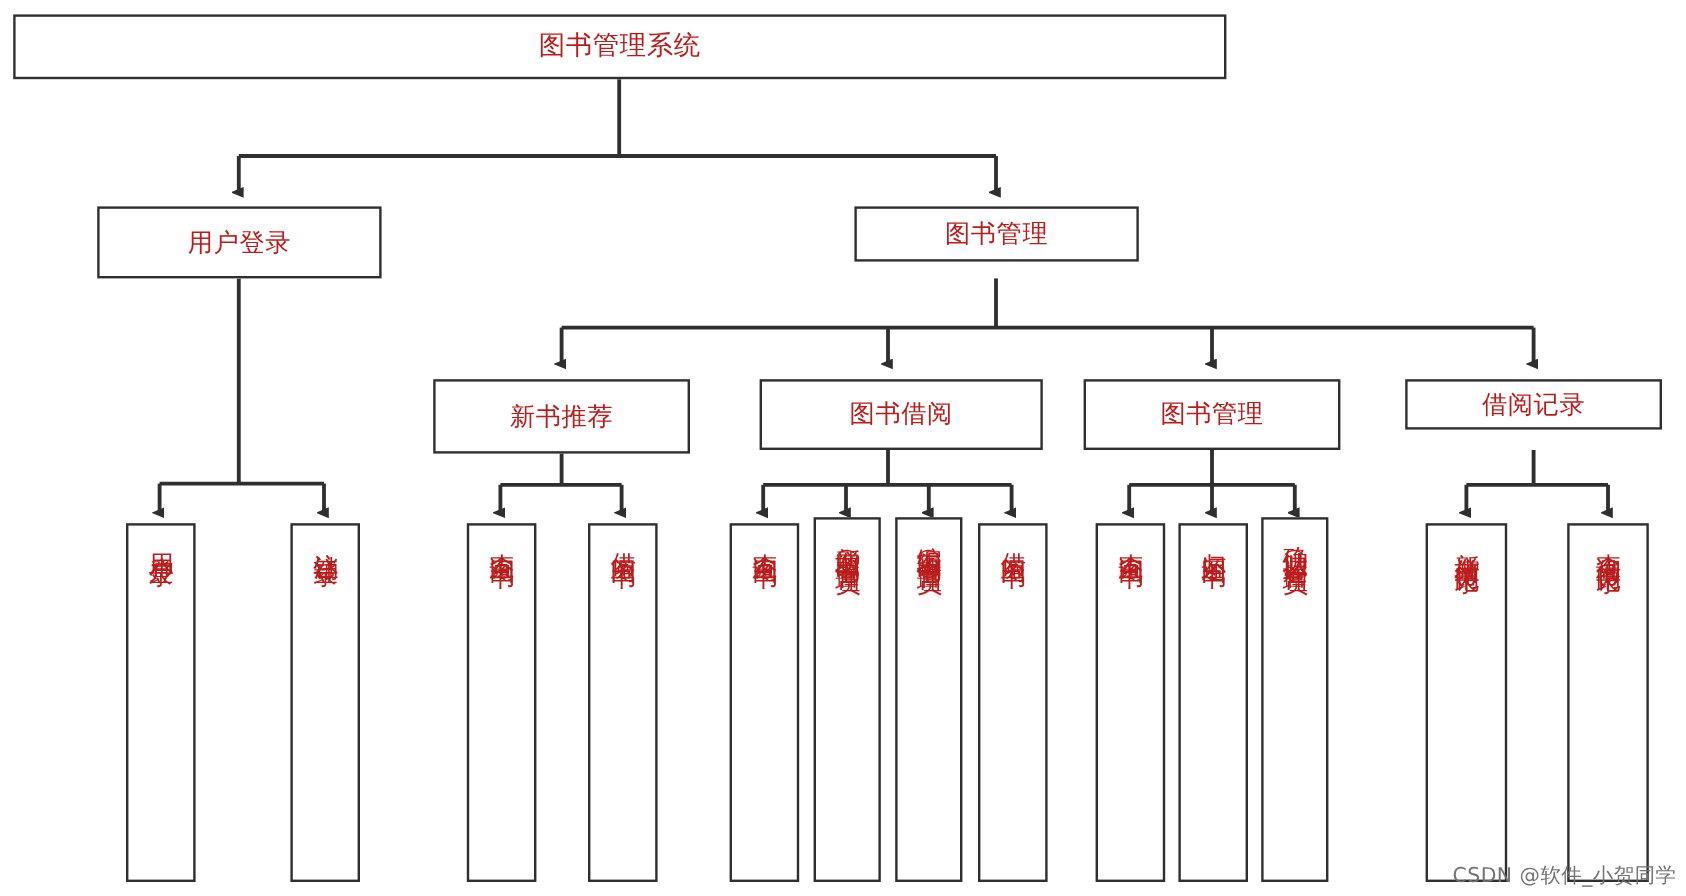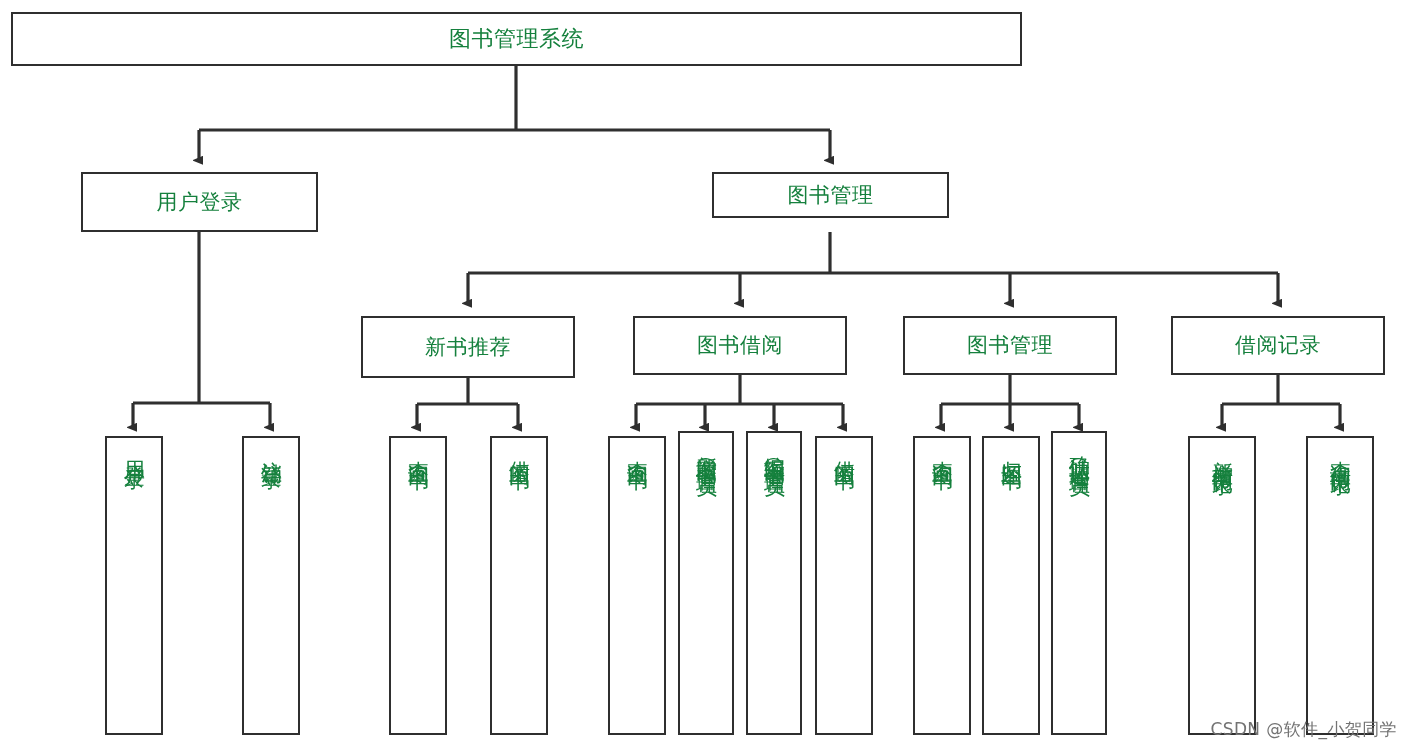--- a/index.html
+++ b/index.html
@@ -32,21 +32,21 @@
     background: #ffffff;
     border: 2px solid #2f2f2f;
     display: flex;
     align-items: center;
     justify-content: center;
     color: #333333;
   }
   .node-label {
     display: block;
     text-align: left;
-    color: #15803d;
+    color: #b91c1c;
     line-height: 1.06;
   }
   
   .node.horiz .node-label {
     font-size: 21px;
     letter-spacing: 0.5px;
     white-space: nowrap;
   }
   .node.root .node-label {
     font-size: 22px;
@@ -143,27 +143,27 @@
   <div class="node horiz" style="left:81px; top:172px; width:237px; height:60px;">
     <span class="node-label">用户登录</span>
   </div>
   <div class="node horiz" style="left:712px; top:172px; width:237px; height:46px;">
     <span class="node-label">图书管理</span>
   </div>
 
   <div class="node horiz" style="left:361px; top:316px; width:214px; height:62px;">
     <span class="node-label">新书推荐</span>
   </div>
-  <div class="node horiz" style="left:633px; top:316px; width:214px; height:59px;">
+  <div class="node horiz" style="left:633px; top:316px; width:236px; height:59px;">
     <span class="node-label">图书借阅</span>
   </div>
   <div class="node horiz" style="left:903px; top:316px; width:214px; height:59px;">
     <span class="node-label">图书管理</span>
   </div>
-  <div class="node horiz" style="left:1171px; top:316px; width:214px; height:59px;">
+  <div class="node horiz" style="left:1171px; top:316px; width:214px; height:42px;">
     <span class="node-label">借阅记录</span>
   </div>
 
   <div class="node leaf" style="left:105px; top:436px; width:58px; height:299px;">
     <span class="node-label">用户登录</span>
   </div>
   <div class="node leaf" style="left:242px; top:436px; width:58px; height:299px;">
     <span class="node-label">注销登录</span>
   </div>
 

